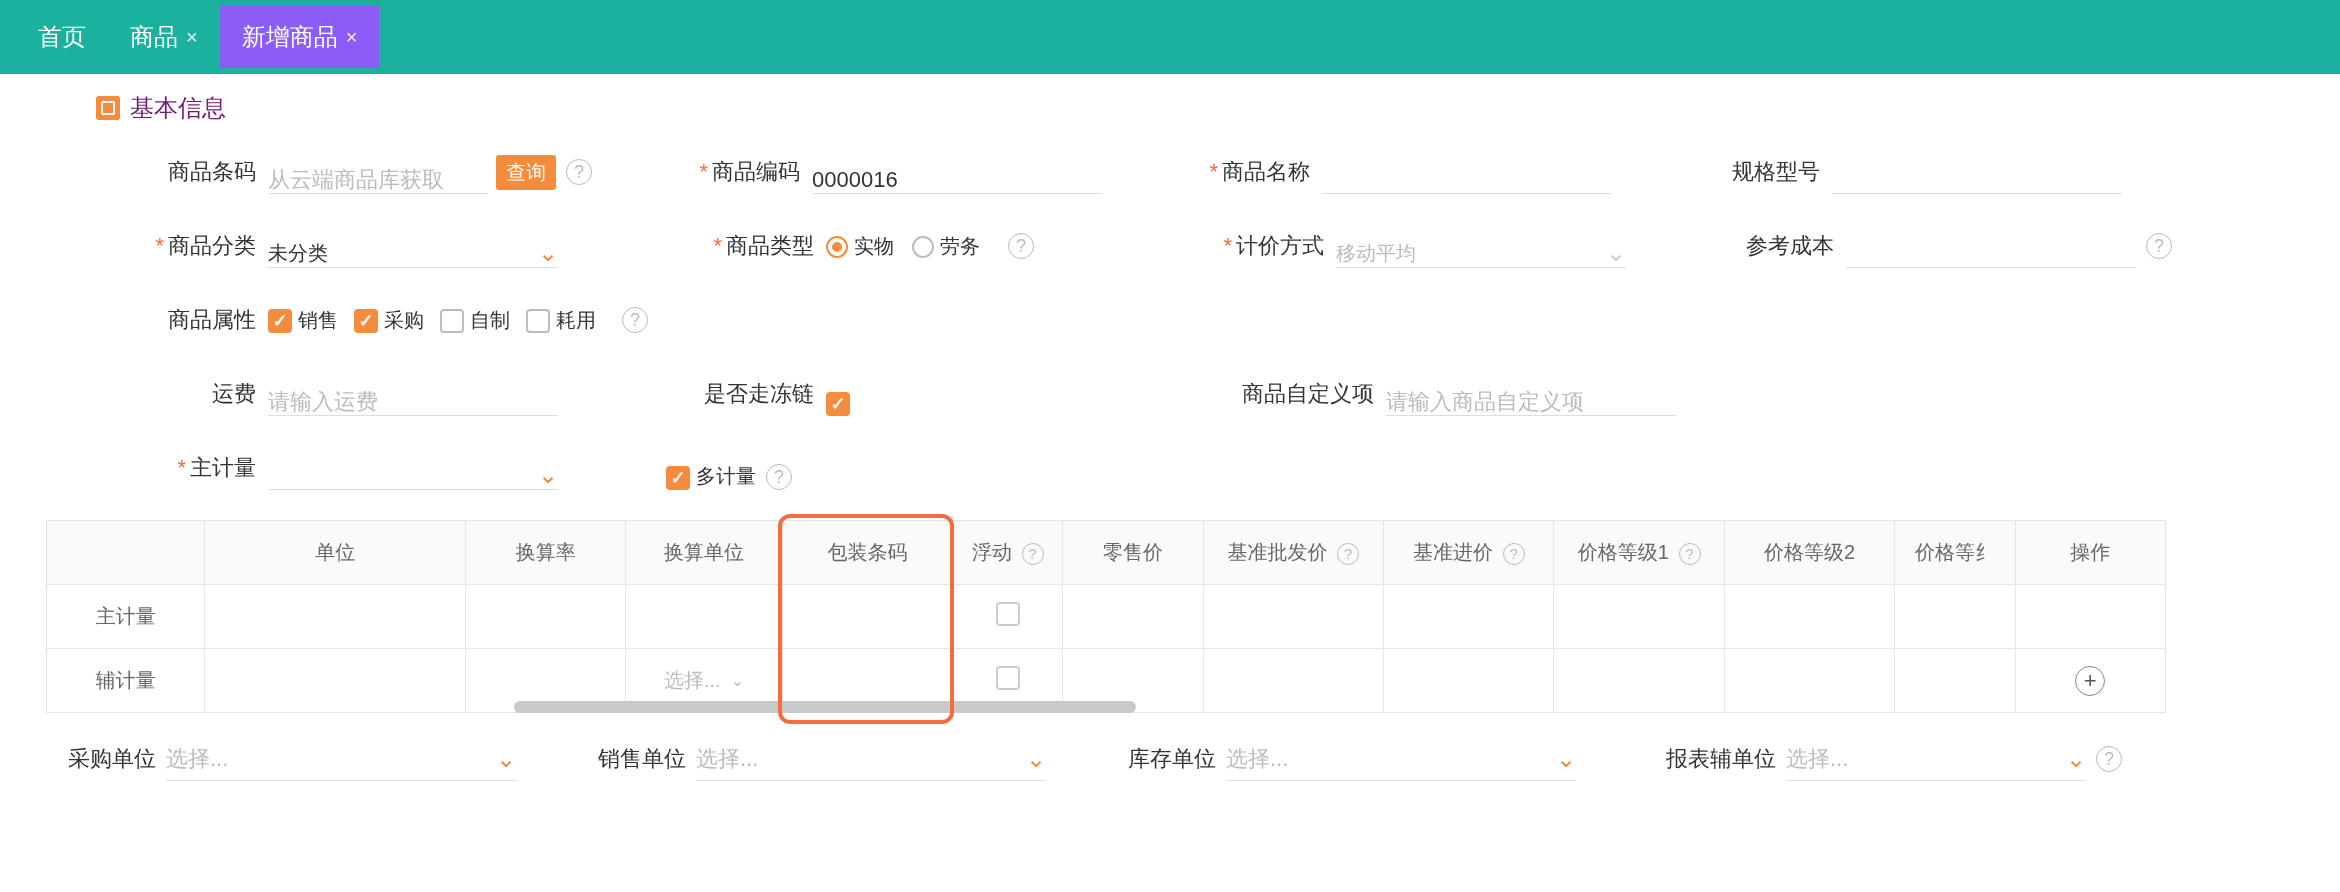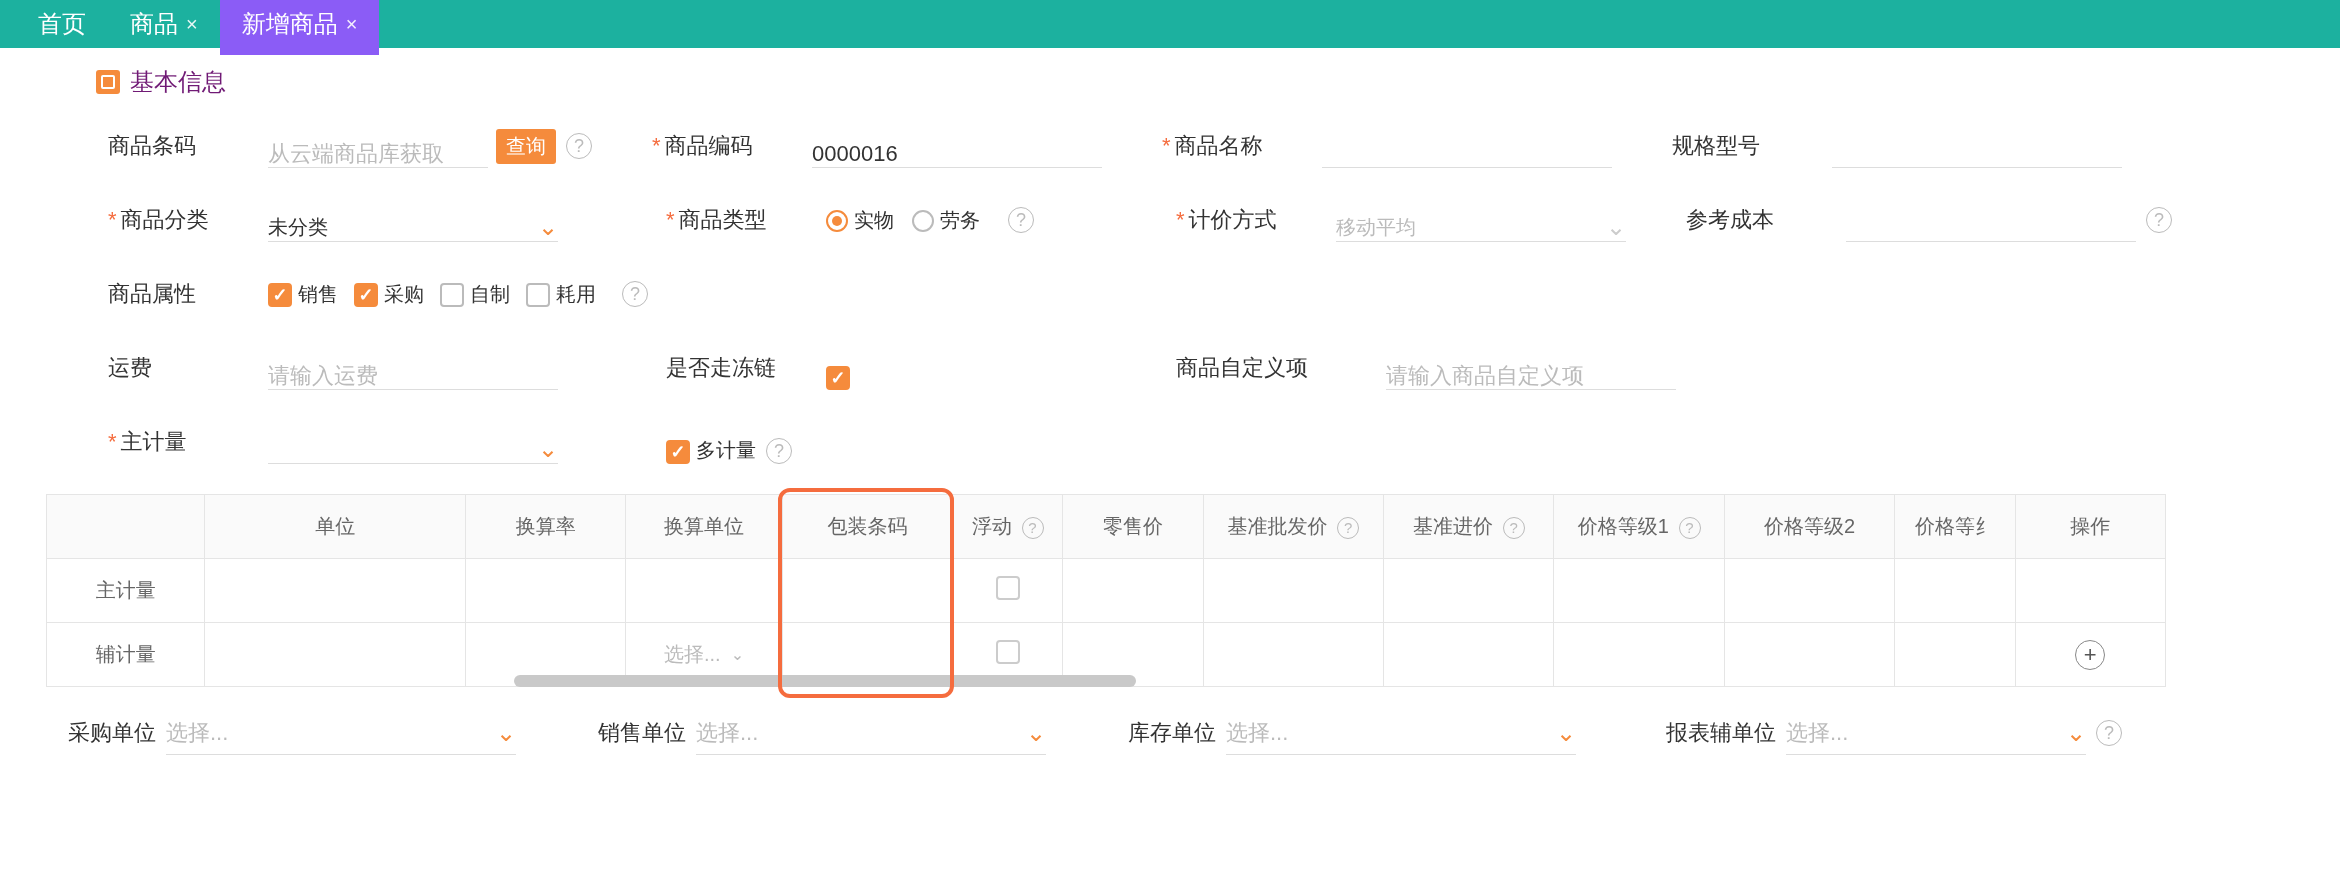--- a/index.html
+++ b/index.html
@@ -1,34 +1,34 @@
 <!DOCTYPE html>
 <html><head>
 <meta charset="utf-8">
 <style>
 * { box-sizing: border-box; margin: 0; padding: 0; }
 body { font-family: "PingFang SC", "Microsoft YaHei", sans-serif; font-size: 20px; color: #333; background: #fff; width: 2340px; }
 
 
-.tab-bar { background: #1cb19f; height: 48px; display: flex; align-items: center; padding-left: 16px; }
+.tab-bar { background: #1cb19f; height: 74px; display: flex; align-items: center; padding-left: 16px; }
 .tab { padding: 0 22px; height: 62px; display: flex; align-items: center; color: #fff; font-size: 24px; cursor: pointer; }
 .tab.active { background: #8b5cf6; }
 .tab-close { margin-left: 8px; font-size: 20px; opacity: .9; }
 
 
 .section-header { display: flex; align-items: center; margin: 18px 0 26px 96px; }
 .section-icon { width: 24px; height: 24px; background: #f58b3c; border-radius: 3px; display: inline-block; margin-right: 10px; position: relative; }
 .section-icon::before { content: ""; position: absolute; left: 5px; top: 5px; right: 5px; bottom: 5px; border: 2px solid #fff; border-radius: 2px; }
 .section-title { font-size: 24px; color: #701a75; }
 
 
 .form { padding-left: 108px; padding-right: 40px; }
 .row { display: flex; align-items: center; margin-bottom: 30px; flex-wrap: wrap; }
 .field { display: flex; align-items: center; }
-.label { width: 160px; padding-right: 12px; font-size: 22px; color: #333; white-space: nowrap; }
+.label { width: 160px; text-align: right; padding-right: 12px; font-size: 22px; color: #333; white-space: nowrap; }
 .req { color: #f56c3e; margin-right: 4px; }
 .input-wrap { width: 290px; border-bottom: 1px solid #ddd; height: 44px; display: flex; align-items: flex-end; position: relative; }
 .input-text { border: none; outline: none; font-size: 22px; color: #333; width: 100%; background: transparent; }
 .input-text::placeholder { color: #bbb; }
 .input-wrap.noborder { border-bottom: none; }
 .btn { background: #f58b3c; color: #fff; padding: 4px 10px; border-radius: 3px; font-size: 20px; margin-left: 8px; cursor: pointer; }
 .help { width: 26px; height: 26px; border-radius: 50%; border: 1.5px solid #bbb; color: #bbb; display: inline-flex; align-items: center; justify-content: center; font-size: 18px; margin-left: 10px; cursor: pointer; }
 .chev-down { color: #f58b3c; font-size: 24px; margin-left: auto; }
 
 .col-gap-1 { margin-right: 60px; }

